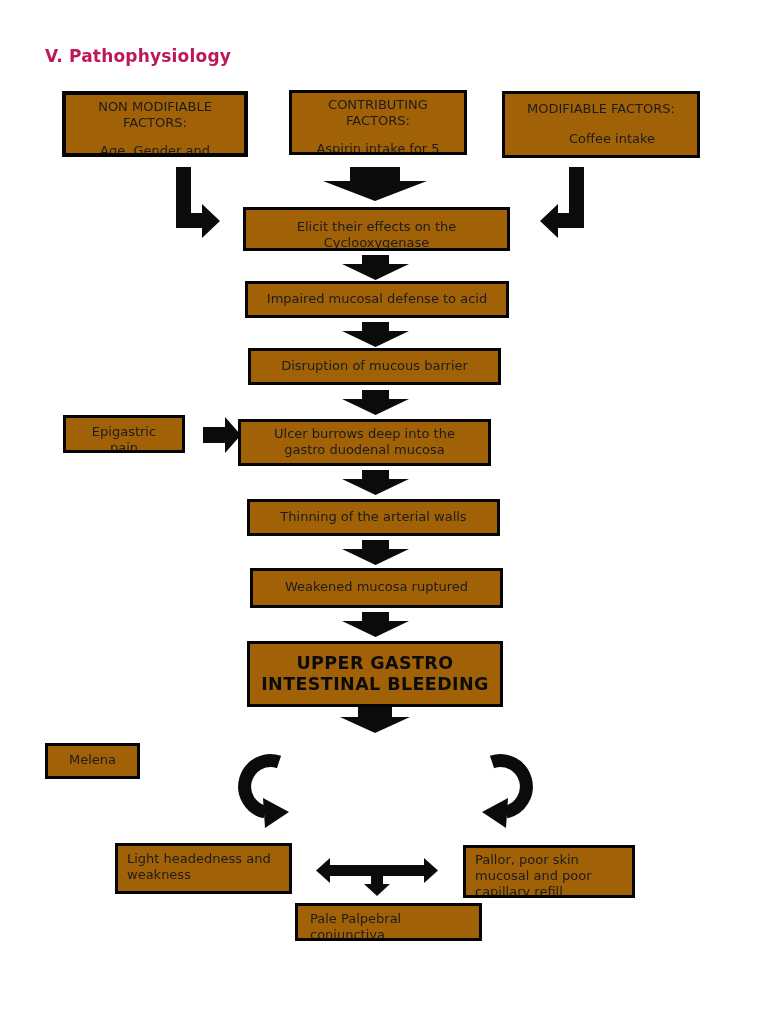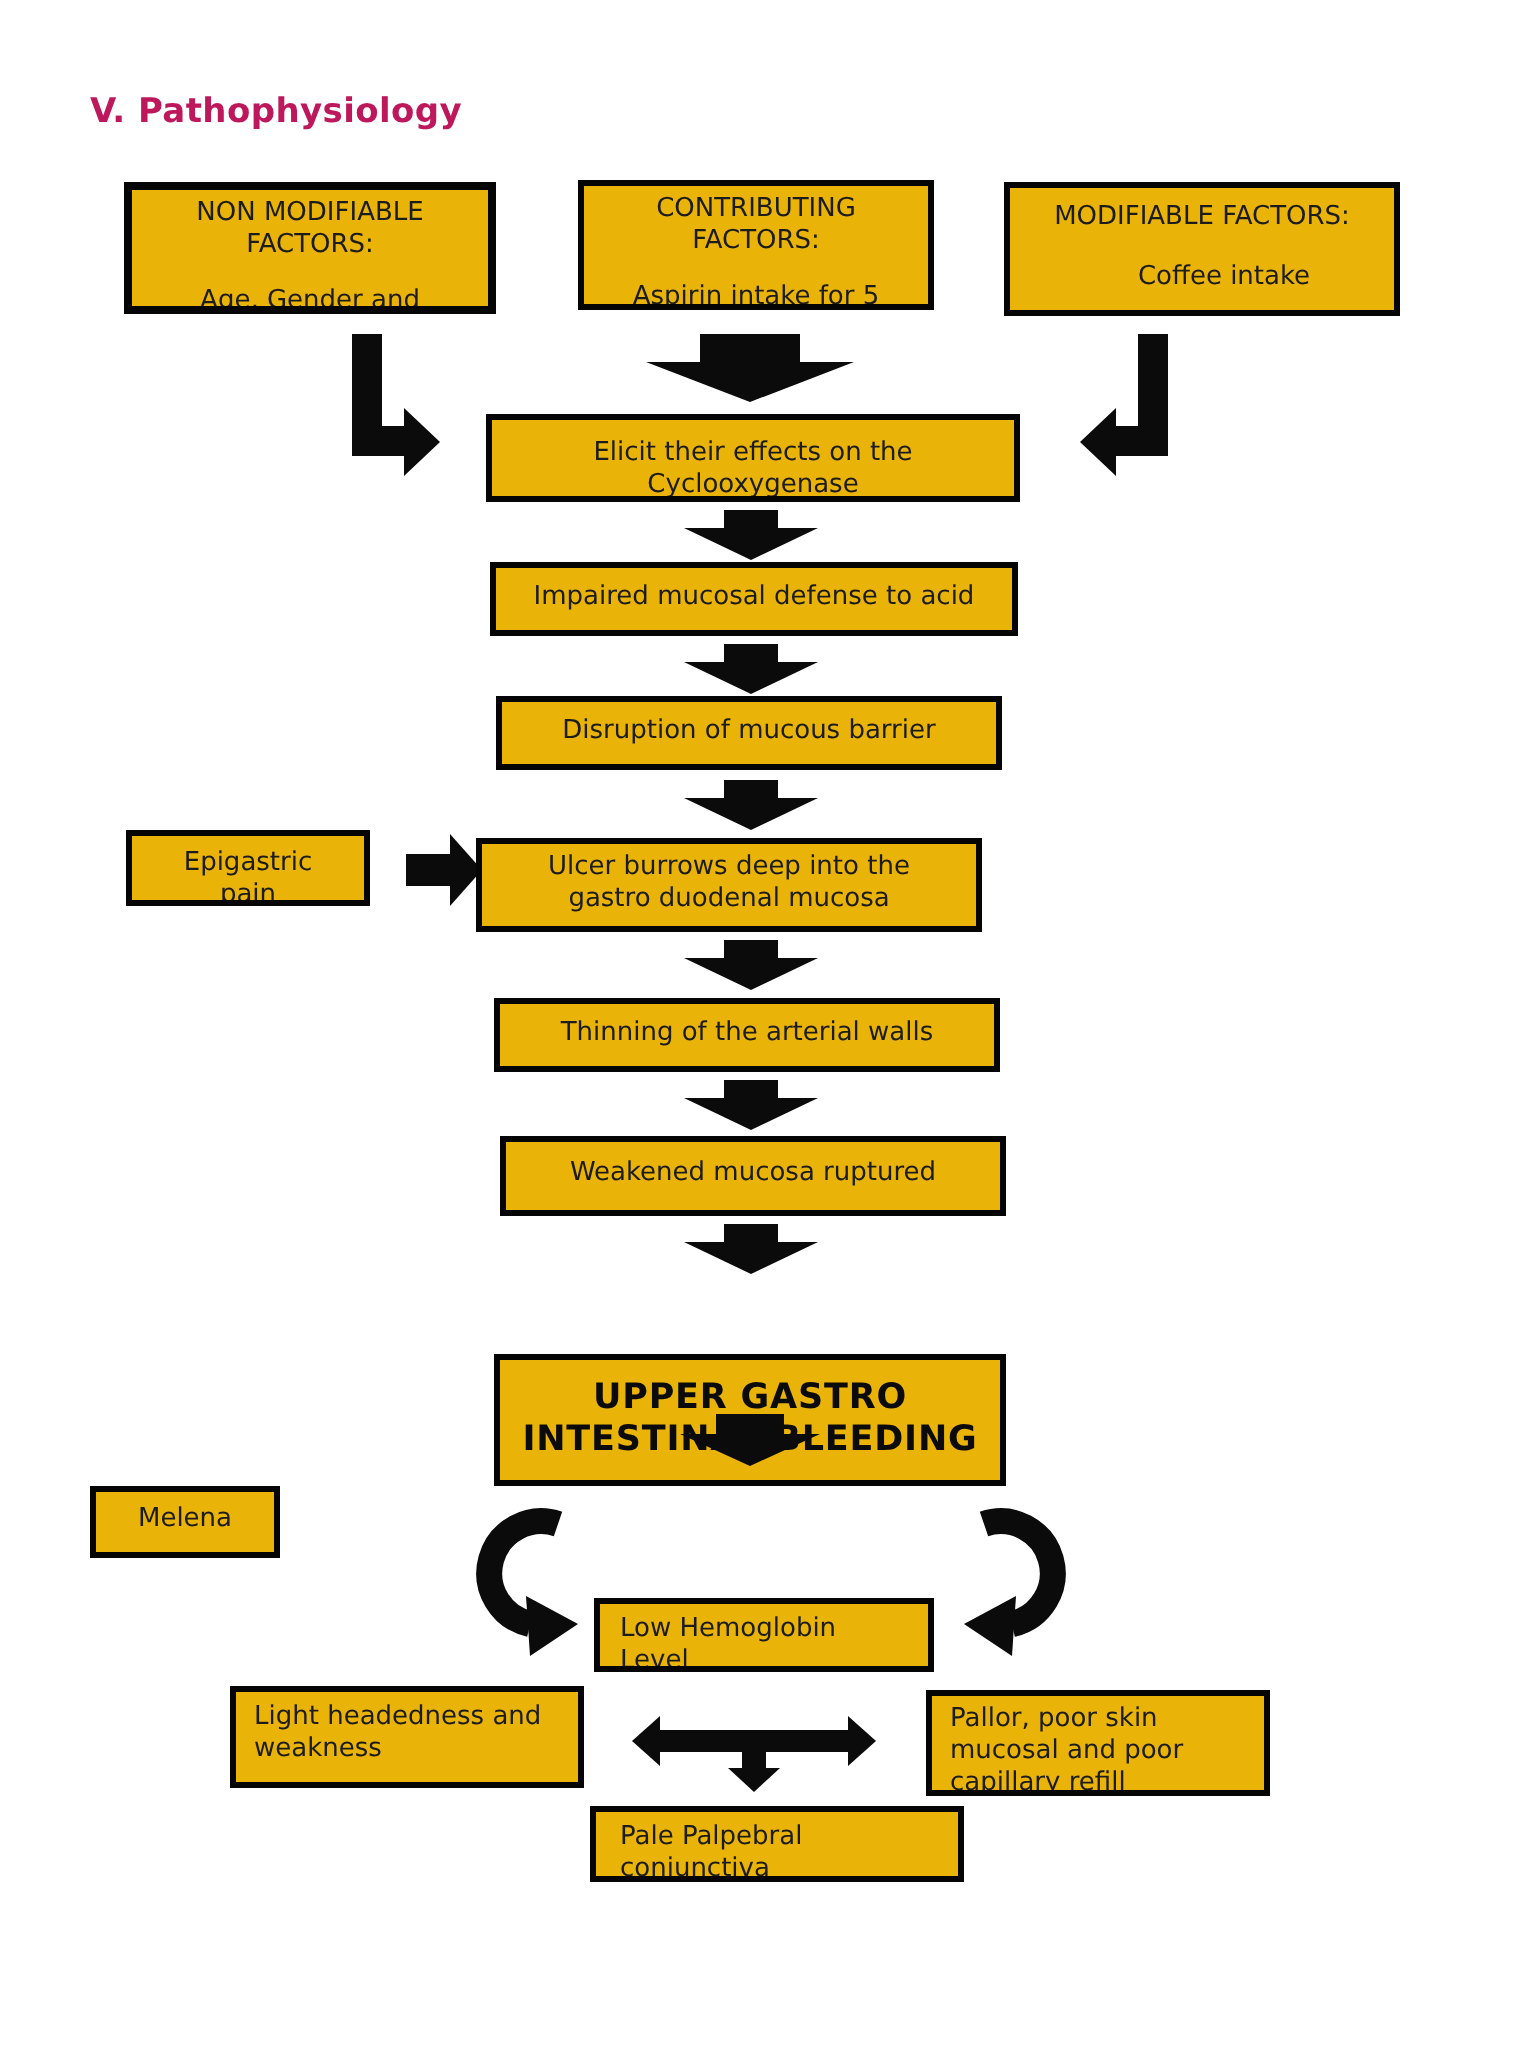--- a/index.html
+++ b/index.html
@@ -6,32 +6,32 @@
   #page{
     position:relative;width:768px;height:1024px;background:#ffffff;
     font-family:"DejaVu Sans","Liberation Sans",sans-serif;color:#141414;
     overflow:hidden;
   }
   #title{
     position:absolute;left:45px;top:46px;font-size:17px;font-weight:bold;
     color:#be185d;letter-spacing:0.2px;
   }
   .box{
-    position:absolute;box-sizing:border-box;border:3px solid #050505;background:#eab308;
+    position:absolute;box-sizing:border-box;border:3px solid #050505;background:#a16207;
     overflow:hidden;font-size:13px;line-height:16px;text-align:center;color:#1c1c1c;
   }
   .box .ln{display:block;}
   .box .gap{height:12px;}
   .left{text-align:left;}
   .arr{position:absolute;line-height:0;}
   .arr svg{display:block;}
   .arr .ink{fill:#0b0b0b;}
   .arr .stroke{fill:none;stroke:#0b0b0b;stroke-width:13px;}
   .mirror{transform:scaleX(-1);}
-  #upper-gi{font-weight:bold;font-size:17.5px;line-height:21px;letter-spacing:0.4px;color:#0b0b0b;margin-top:36px;}
+  #upper-gi{font-weight:bold;font-size:17.5px;line-height:21px;letter-spacing:0.4px;color:#0b0b0b;}
 </style>
 </head>
 <body>
 
 <div id="page">
 
   <div id="title">V. Pathophysiology</div>
 
   <div class="box" style="left:62px;top:91px;width:186px;height:66px;border-width:4px;padding-top:4px">
     <span class="ln">NON MODIFIABLE</span>
@@ -175,24 +175,20 @@
     </svg>
   </div>
 
   <div class="arr mirror" style="left:480px;top:752px">
     <svg width="64" height="78" viewBox="0 0 64 78">
       <path class="stroke" d="M 52 10 A 26 26 0 1 0 38 60"></path>
       <polygon class="ink" points="36,46 62,60 38,76"></polygon>
     </svg>
   </div>
 
-  <div class="box left" style="left:297px;top:799px;width:170px;height:37px;padding:5px 0 0 10px">
-    <span class="ln">Low Hemoglobin</span>
-    <span class="ln">Level</span>
-  </div>
 
   <div class="box left" style="left:115px;top:843px;width:177px;height:51px;padding:5px 0 0 9px">
     <span class="ln">Light headedness and</span>
     <span class="ln">weakness</span>
   </div>
 
   <div class="arr" style="left:316px;top:858px">
     <svg width="122" height="38" viewBox="0 0 122 38">
       <rect class="ink" x="13" y="7" width="96" height="11"></rect>
       <polygon class="ink" points="14,0 14,25 0,12.5"></polygon>

